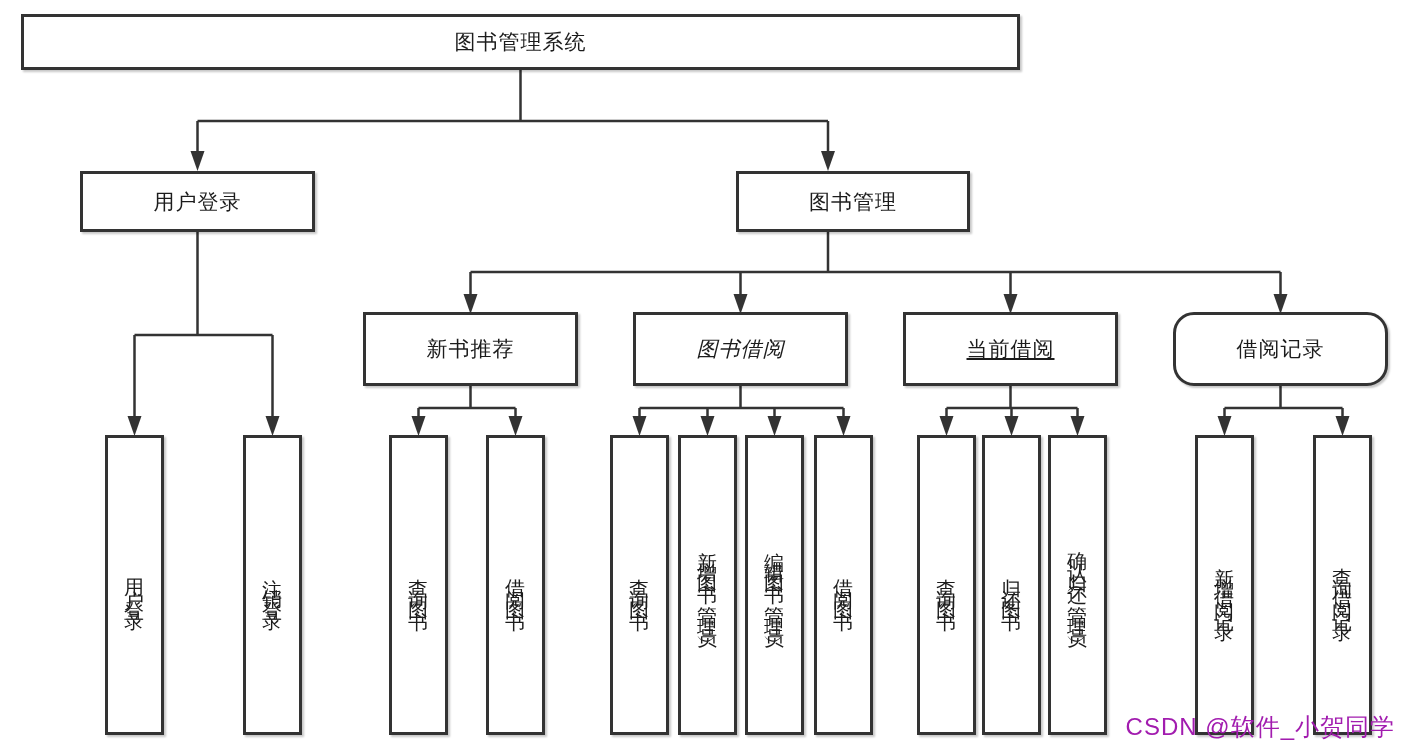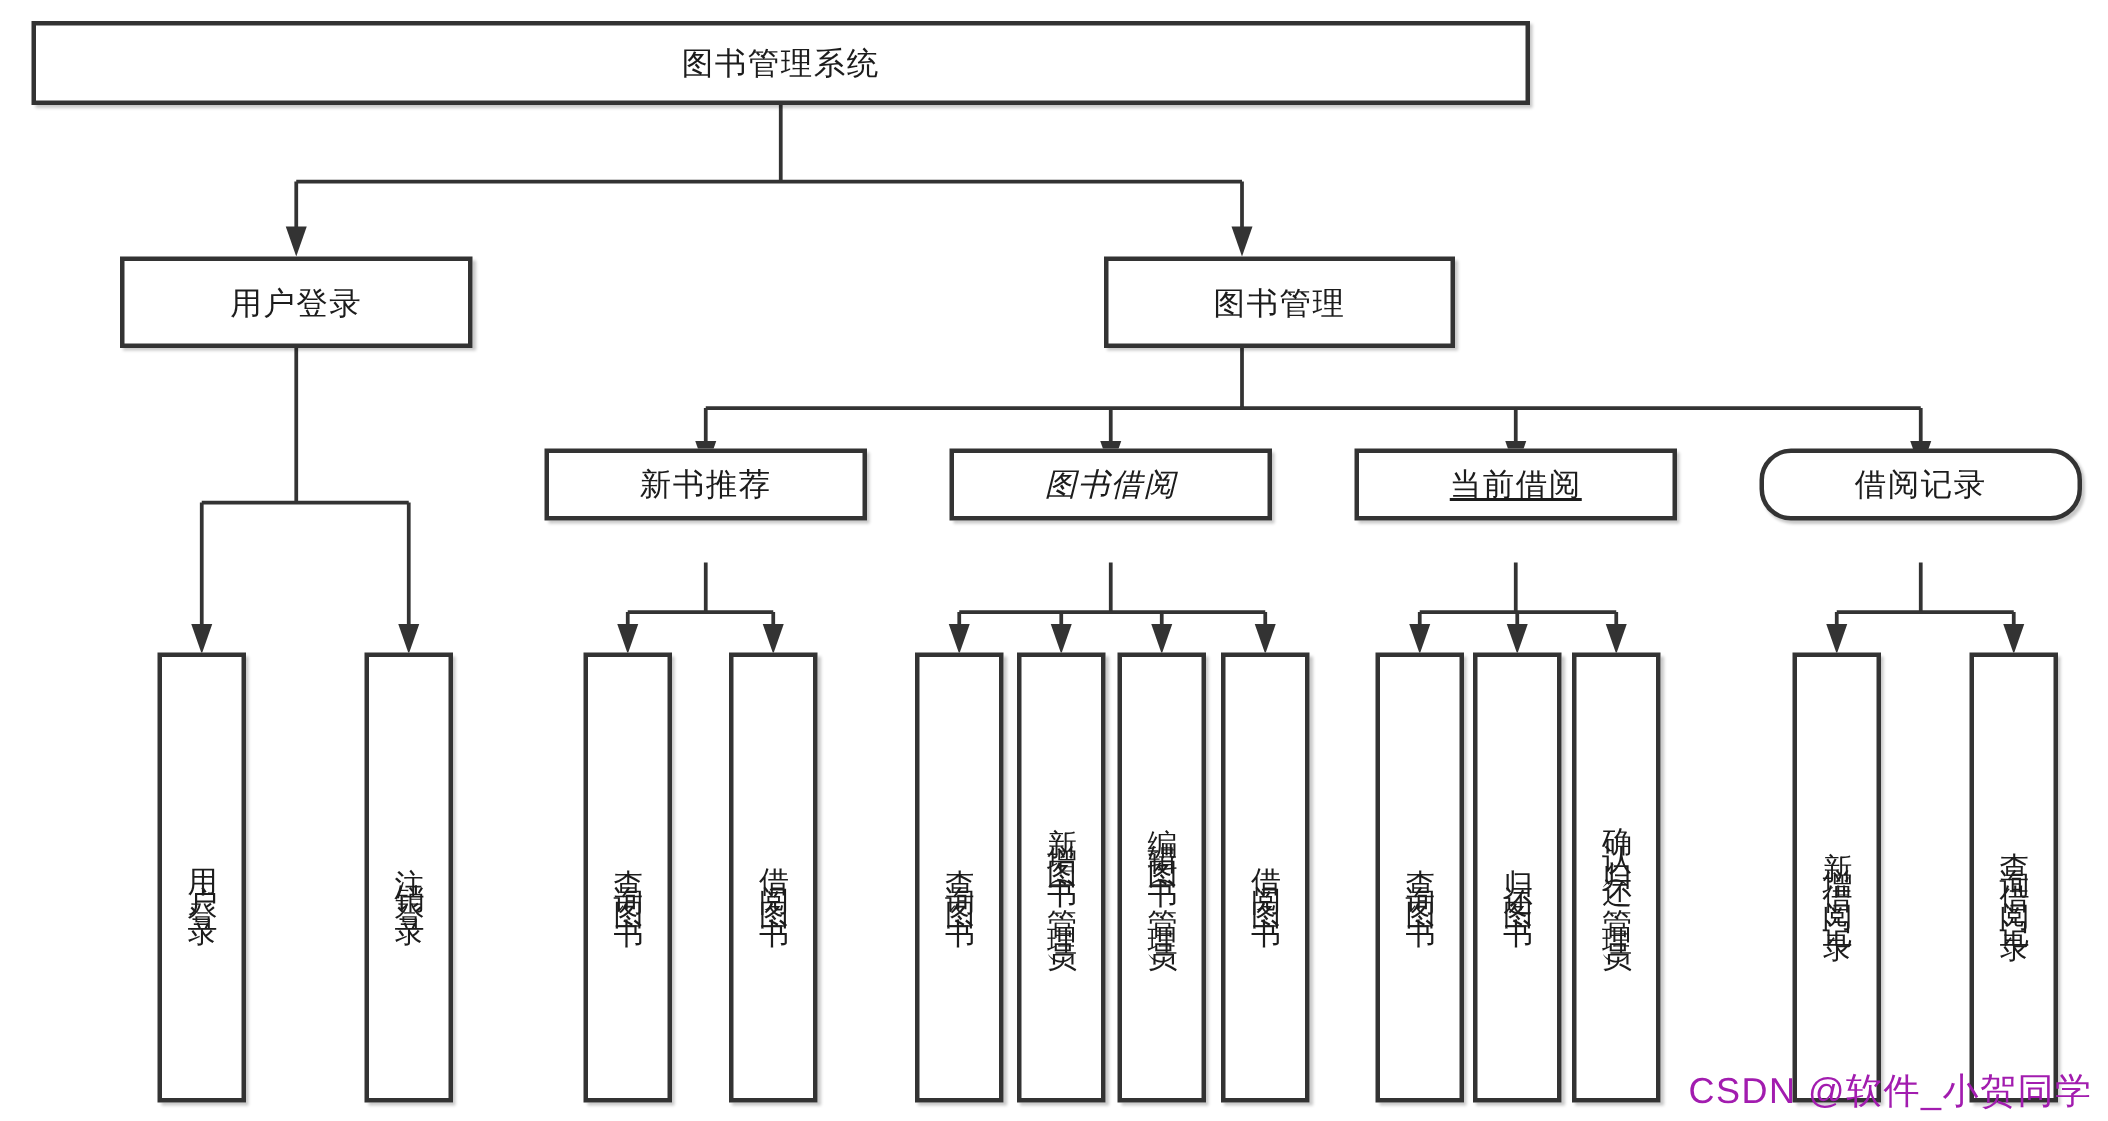--- a/index.html
+++ b/index.html
@@ -47,21 +47,21 @@
     line-height: 1;
     letter-spacing: 11px;
     white-space: nowrap;
   }
   
   .n-root        { left: 21px;  top: 14px;  width: 999px; height: 56px; }
   
   .n-user-login  { left: 80px;  top: 171px; width: 235px; height: 61px; }
   .n-book-mgmt   { left: 688px; top: 171px; width: 234px; height: 61px; margin-left: 48px; }
   
-  .lv3 { top: 299px; height: 48px; width: 215px; }
+  .lv3 { top: 312px; height: 74px; width: 215px; }
   .n-new-books      { left: 363px; }
   .n-borrowing      { left: 633px; font-style: italic; }
   .n-current-borrow { left: 903px; text-decoration: underline; }
   .n-borrow-records { left: 1173px; border-radius: 21px; }
   
   .leaf { top: 435px; height: 300px; width: 59px; }
   .n-leaf-login          { left: 105px; }
   .n-leaf-logout         { left: 243px; }
   .n-leaf-nb-query       { left: 389px; }
   .n-leaf-nb-borrow      { left: 486px; }

